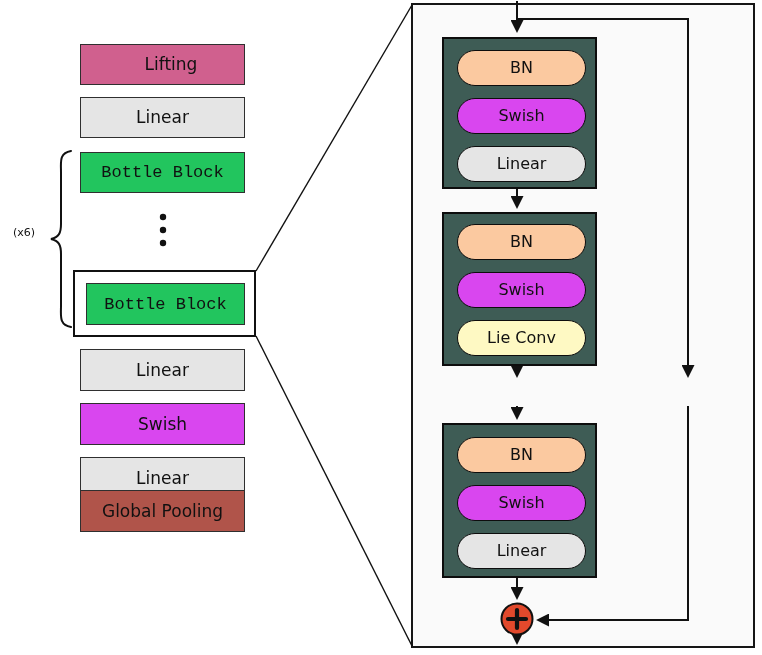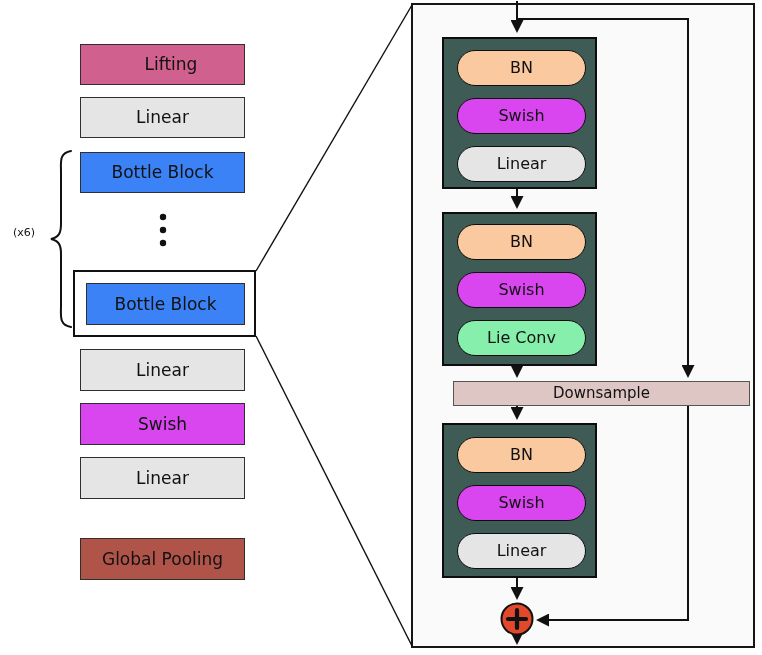--- a/index.html
+++ b/index.html
@@ -10,25 +10,25 @@
   
   .block{
     position:absolute;display:flex;align-items:center;justify-content:center;
     border:1px solid #2f2f2f;font-size:17px;line-height:1;box-sizing:border-box;
     z-index:3;
   }
   .small{font-size:16px;border-radius:18px;}
   
   .c-lifting{background:#d0608e;}
   .c-linear{background:#e5e5e5;}
-  .c-bottle{background:#3b82f6;}
+  .c-bottle{background:#22c55e;font-family:Liberation Mono, monospace;}
   .c-swish{background:#d946ef;}
   .c-global{background:#b0544a;}
   .c-bn{background:#fbc9a0;}
-  .c-lieconv{background:#86efac;}
+  .c-lieconv{background:#fef9c3;}
   .c-downsample{background:#ddc6c3;}
   .group{
     position:absolute;background:#3e5c55;border:2px solid #0d0d0d;
     box-sizing:border-box;z-index:3;
   }
   .group .block{border:1px solid #0d0d0d;}
   #detail-panel{
     position:absolute;left:411px;top:3px;width:344px;height:645px;
     background:#fafafa;border:2px solid #161616;box-sizing:border-box;z-index:1;
   }
@@ -93,35 +93,34 @@
   <div class="block c-lifting" style="left:80px;top:44px;width:165px;height:41px;padding-left:17px;">Lifting</div>
   <div class="block c-linear" style="left:80px;top:97px;width:165px;height:41px;">Linear</div>
   <div class="block c-bottle" style="left:80px;top:152px;width:165px;height:41px;">Bottle Block</div>
 
   <div id="selection-box"></div>
   <div class="block c-bottle" style="left:86px;top:283px;width:159px;height:42px;">Bottle Block</div>
 
   <div class="block c-linear" style="left:80px;top:349px;width:165px;height:42px;">Linear</div>
   <div class="block c-swish" style="left:80px;top:403px;width:165px;height:42px;">Swish</div>
   <div class="block c-linear" style="left:80px;top:457px;width:165px;height:42px;">Linear</div>
-  <div class="block c-global" style="left:80px;top:538px;width:165px;height:42px;">Global Pooling</div>
+  <div class="block c-global" style="left:80px;top:490px;width:165px;height:42px;">Global Pooling</div>
 
   <div class="group" style="left:442px;top:37px;width:155px;height:152px;">
     <div class="block small c-bn" style="left:13px;top:11px;width:129px;height:36px;">BN</div>
     <div class="block small c-swish" style="left:13px;top:59px;width:129px;height:36px;">Swish</div>
     <div class="block small c-linear" style="left:13px;top:107px;width:129px;height:36px;">Linear</div>
   </div>
 
   <div class="group" style="left:442px;top:212px;width:155px;height:154px;">
     <div class="block small c-bn" style="left:13px;top:10px;width:129px;height:36px;">BN</div>
     <div class="block small c-swish" style="left:13px;top:58px;width:129px;height:36px;">Swish</div>
     <div class="block small c-lieconv" style="left:13px;top:106px;width:129px;height:36px;">Lie Conv</div>
   </div>
 
-  <div class="block c-downsample" style="left:453px;top:381px;width:297px;height:25px;font-size:15px;border-color:#555;">Downsample</div>
 
   <div class="group" style="left:442px;top:423px;width:155px;height:155px;">
     <div class="block small c-bn" style="left:13px;top:12px;width:129px;height:36px;">BN</div>
     <div class="block small c-swish" style="left:13px;top:60px;width:129px;height:36px;">Swish</div>
     <div class="block small c-linear" style="left:13px;top:108px;width:129px;height:36px;">Linear</div>
   </div>
 
 </div>
 
 </body></html>

